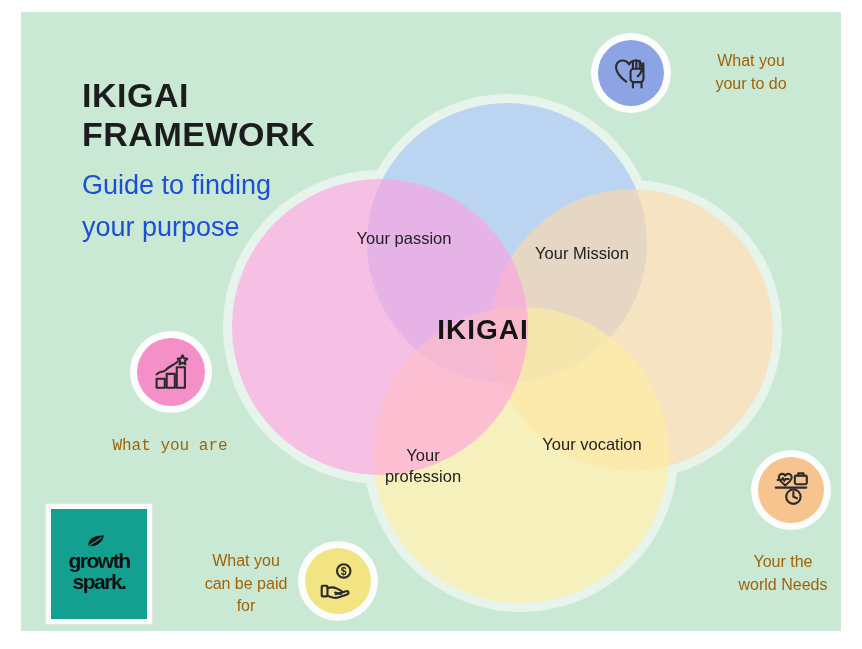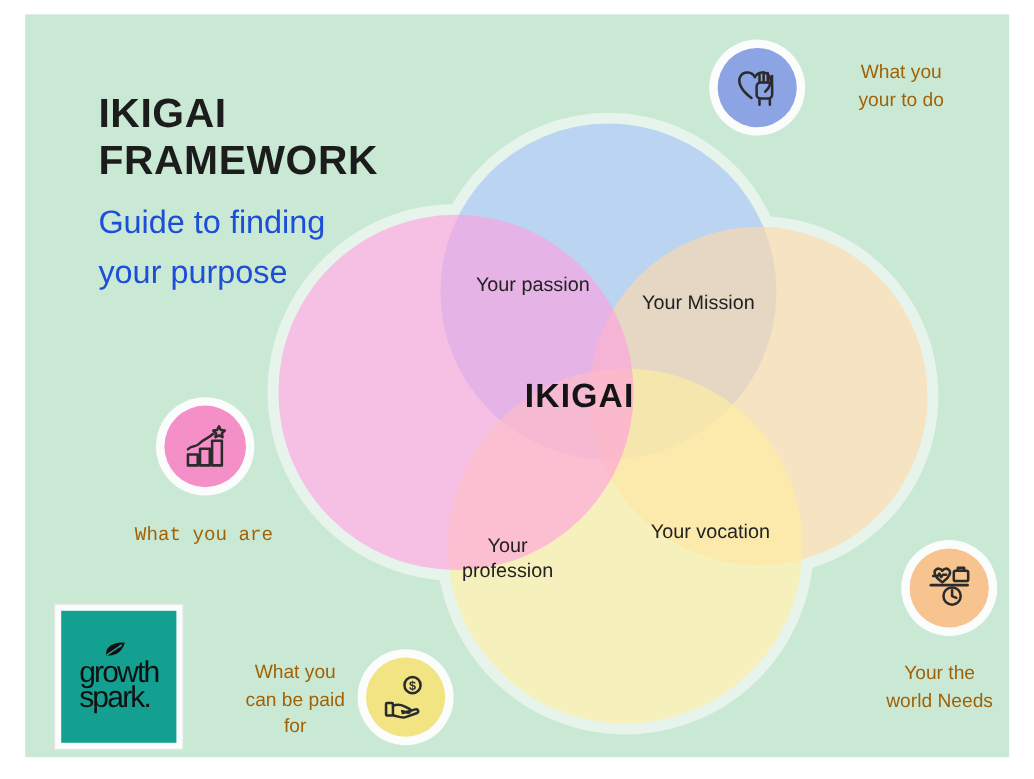--- a/index.html
+++ b/index.html
@@ -45,21 +45,21 @@
   .vfill.blue  { left:367px; top:103px; width:280px; height:280px; background:var(--venn-blue,#9fc0f5); }
   .vfill.peach { left:491px; top:189px; width:282px; height:282px; background:var(--venn-peach,#ffd9a8); }
   .vfill.yellow{ left:373px; top:307px; width:296px; height:296px; background:var(--venn-yellow,#ffef9e); }
   .vfill.pink  { left:232px; top:179px; width:296px; height:296px; background:var(--venn-pink,#ff9ede); }
 
   .vlabel{
     position:absolute; transform:translate(-50%,-50%);
     font-size:16.5px; line-height:21px; text-align:center;
     color:#222; white-space:nowrap;
   }
-  .vlabel.passion   { left:404px; top:238px;margin-left:40px; }
+  .vlabel.passion   { left:404px; top:238px; }
   .vlabel.mission   { left:582px; top:253px; }
   .vlabel.profession{ left:423px; top:422px;margin-top:44px; }
   .vlabel.vocation  { left:592px; top:444px; }
   .center-label{
     position:absolute; left:483px; top:330px; transform:translate(-50%,-50%);
     font-size:28px; font-weight:bold; letter-spacing:1px; color:#141414;
   }
 
   
   .badge{
@@ -87,22 +87,22 @@
     position:absolute; left:46px; top:504px; width:106px; height:120px;
     background:#fbfdfc; padding:5px; box-shadow:0 0 0 1px #e3e6e4;
   }
   .logo-inner{
     width:100%; height:100%;
     background:var(--logo-teal,#13a091);
     display:flex; flex-direction:column; align-items:center; justify-content:center;
     padding-top:14px;
   }
   .logo-text{
-    font-weight:normal; font-size:25px; line-height:21px;
-    letter-spacing:-1.5px; color:#101010; 
+    font-weight:bold; font-size:21px; line-height:21px;
+    letter-spacing:-1.5px; color:#101010; text-align:center;
   }
   .logo-leaf{ position:absolute; left:40px; top:29px; }
 </style>
 </head>
 <body>
 
 <div id="canvas">
 
   <div class="panel"></div>
 

